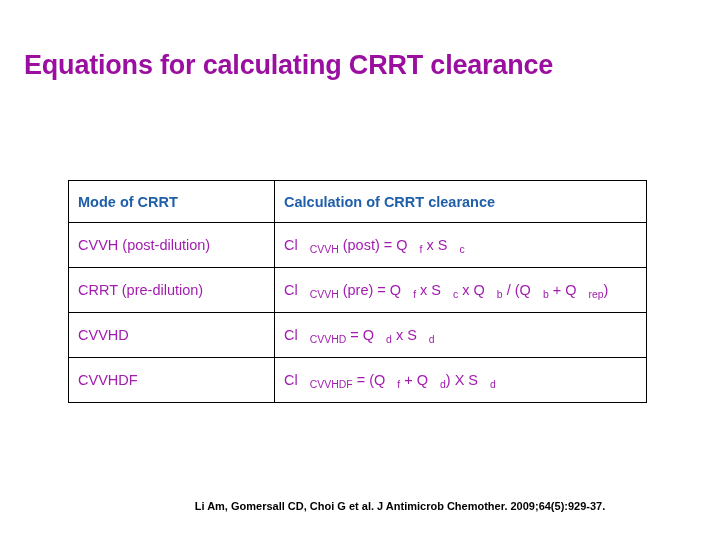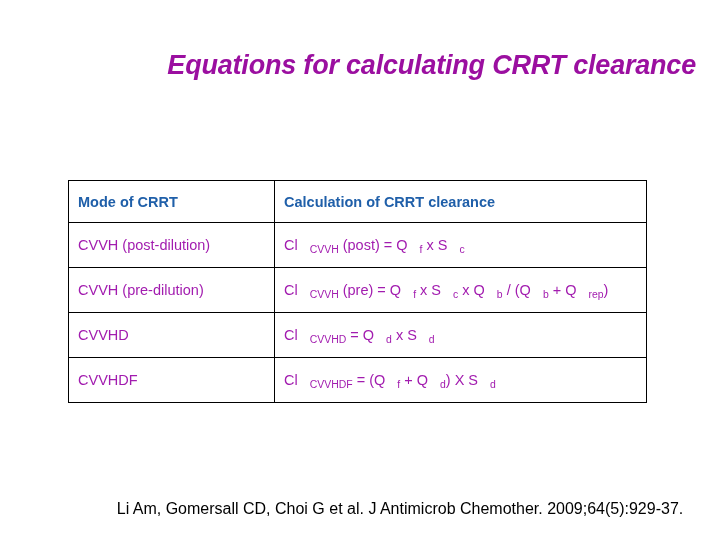--- a/index.html
+++ b/index.html
@@ -17,27 +17,26 @@
     position: relative;
     width: 720px;
     height: 540px;
     box-sizing: border-box;
   }
   .title {
     position: absolute;
     top: 48px;
     left: 24px;
     width: 672px;
-    text-align: right;
+    text-align: left;
     color: #9B0FA0;
     font-size: 27px;
     font-weight: bold;
     line-height: 1.28;
     letter-spacing: -0.2px;
-    font-style: italic;
   }
   .title .line {
     display: block;
   }
   .table-wrap {
     position: absolute;
     top: 180px;
     left: 68px;
     width: 578px;
   }
@@ -67,22 +66,22 @@
     vertical-align: -0.28em;
     line-height: 0;
     padding-left: 12px;
   }
   .credit {
     position: absolute;
     top: 500px;
     left: 0;
     width: 720px;
     text-align: center;
-    font-size: 16px;
-    font-weight: normal;
+    font-size: 11px;
+    font-weight: bold;
     color: #000000;
   }
   .credit-inner {
     display: inline-block;
     padding-left: 80px;
   }
 </style>
 </head>
 <body>
 
@@ -97,21 +96,21 @@
       <tbody>
         <tr class="header">
           <td class="col1">Mode of CRRT</td>
           <td class="col2">Calculation of CRRT clearance</td>
         </tr>
       <tr>
             <td class="col1">CVVH (post-dilution)</td>
             <td class="col2"><span>Cl</span><sub>CVVH</sub><span> (post) = Q</span><sub>f</sub><span> x S</span><sub>c</sub></td>
           </tr>
           <tr>
-            <td class="col1">CVVH (pre-dilution)</td>
+            <td class="col1">CRRT (pre-dilution)</td>
             <td class="col2"><span>Cl</span><sub>CVVH</sub><span> (pre) = Q</span><sub>f</sub><span> x S</span><sub>c</sub><span> x  Q</span><sub>b</sub><span> / (Q</span><sub>b</sub><span> + Q</span><sub>rep</sub><span>)</span></td>
           </tr>
           <tr>
             <td class="col1">CVVHD</td>
             <td class="col2"><span>Cl</span><sub>CVVHD</sub><span> = Q</span><sub>d</sub><span> x S</span><sub>d</sub></td>
           </tr>
           <tr>
             <td class="col1">CVVHDF</td>
             <td class="col2"><span>Cl</span><sub>CVVHDF</sub><span> = (Q</span><sub>f</sub><span> + Q</span><sub>d</sub><span>) X S</span><sub>d</sub></td>
           </tr>

